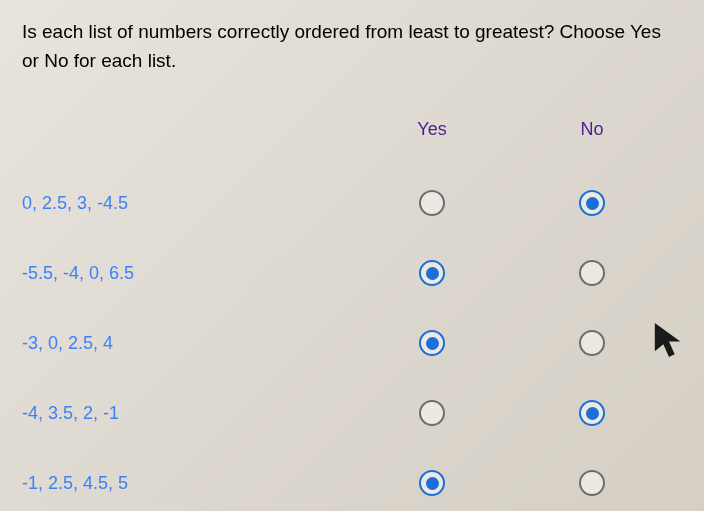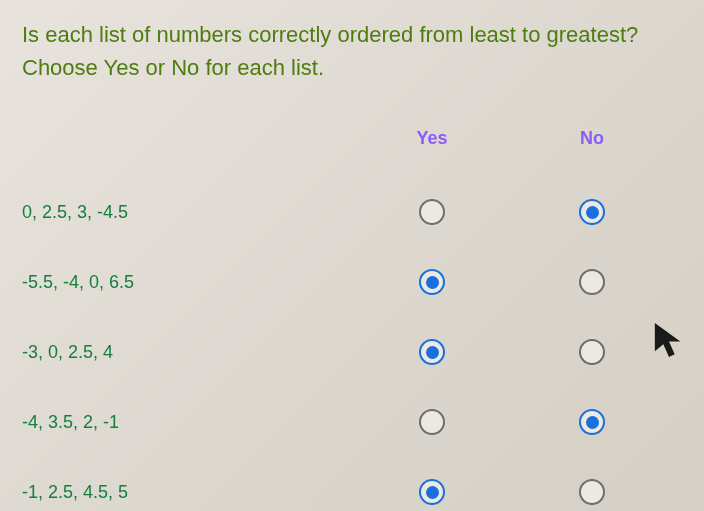--- a/index.html
+++ b/index.html
@@ -7,46 +7,45 @@
     width: 704px;
     height: 511px;
     background: linear-gradient(135deg, #e8e4dd 0%, #ddd8d0 50%, #d5cfc5 100%);
     font-family: Arial, Helvetica, sans-serif;
     padding: 18px 22px;
     color: #3a3e42;
     position: relative;
     overflow: hidden;
   }
   .question {
-    font-size: 22px;
+    font-size: 19px;
     line-height: 1.5;
-    color: #4d7c0f;
+    color: #000000;
     font-weight: 500;
     margin-bottom: 44px;
   }
   .grid {
     display: grid;
     grid-template-columns: 330px 160px 160px;
     align-items: center;
   }
   .header-row {
     display: contents;
   }
   .col-header {
     font-size: 18px;
-    color: #8b5cf6;
+    color: #4c1d95;
     text-align: center;
     padding-bottom: 28px;
-    font-weight: bold;
   }
   .spacer { }
   .row { display: contents; }
   .row-label {
     font-size: 18px;
-    color: #15803d;
+    color: #3b82f6;
     padding: 22px 0;
   }
   .radio-cell {
     display: flex;
     justify-content: center;
     align-items: center;
     padding: 22px 0;
   }
   .radio {
     width: 26px;

